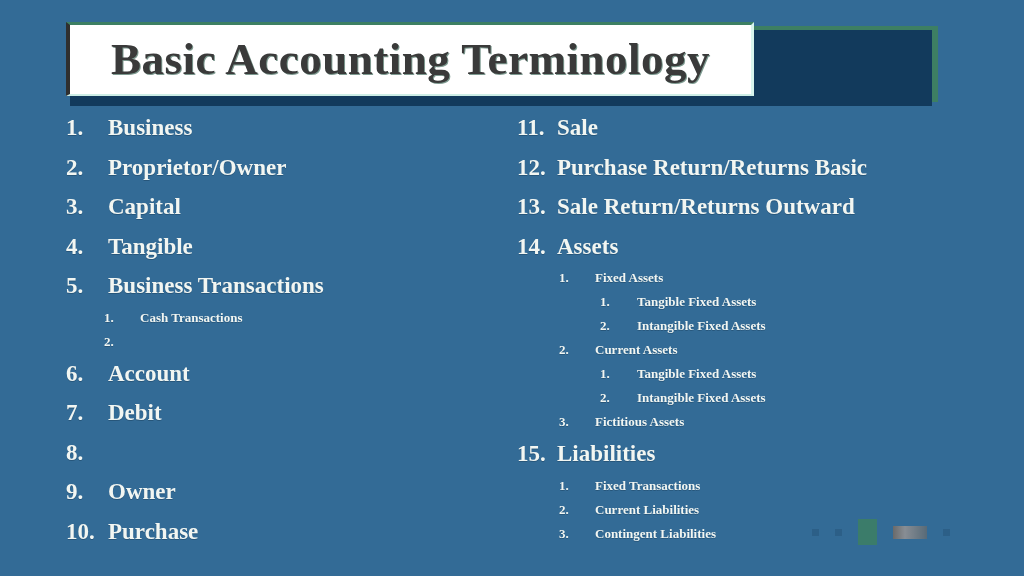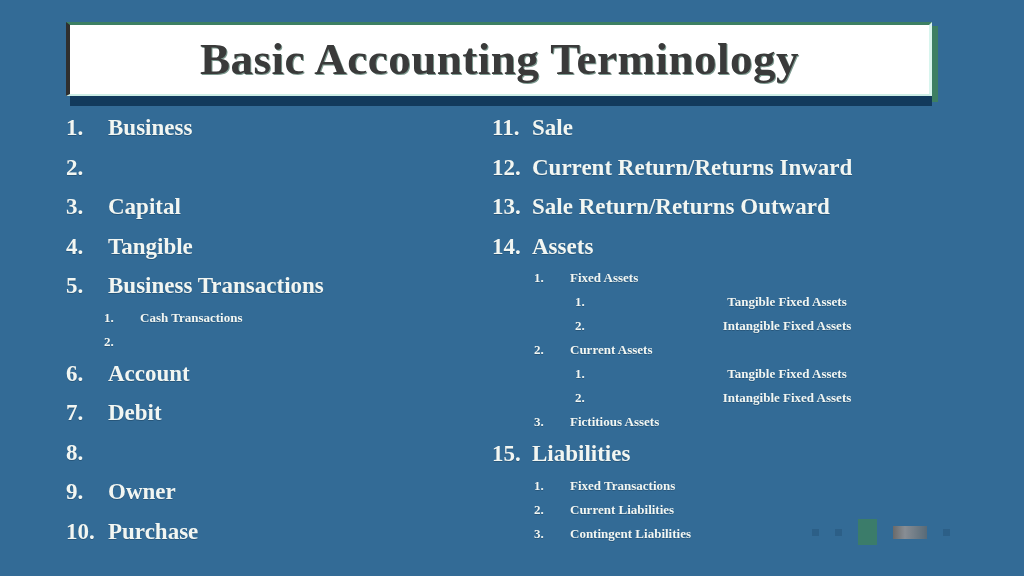--- a/index.html
+++ b/index.html
@@ -36,21 +36,21 @@
     left: 70px;
     top: 30px;
     width: 862px;
     height: 76px;
     background: #123a5c;
   }
   .title-box {
     position: absolute;
     left: 66px;
     top: 22px;
-    width: 866px;
+    width: 688px;
     height: 74px;
     background: #ffffff;
     border-top: 3px solid #3d7f63;
     border-left: 4px solid #2f2f2f;
     border-right: 3px solid #d8f5ee;
     border-bottom: 2px solid #cdeee6;
     box-sizing: border-box;
     display: flex;
     align-items: center;
     justify-content: center;
@@ -65,21 +65,21 @@
     white-space: nowrap;
     text-shadow: 1px 1px 0 #7d9a90;
   }
 
   
   .col {
     position: absolute;
     top: 108px;
   }
   .col-left  { left: 66px;  width: 420px; }
-  .col-right { left: 492px; width: 470px; }
+  .col-right { left: 517px; width: 470px; }
 
   
   .row {
     display: flex;
     align-items: baseline;
     color: #f2f6f2;
     text-shadow: 0 1px 0 rgba(30,70,100,0.55);
   }
 
   
@@ -121,21 +121,21 @@
     font-size: 13px;
     font-weight: bold;
     line-height: 24px;
     height: 24px;
     padding-left: 79px;
   }
   .lvl3 .num {
     width: 37px;
     flex: 0 0 37px;
   }
-  .lvl3 .txt { flex: 1 1 auto; text-align: center; }
+  .lvl3 .txt { flex: 1 1 auto; }
 
   
   .col-right .lvl2 { padding-left: 42px; }
   .col-right .lvl3 { padding-left: 83px; }
 
   
   .watermark {
     position: absolute;
     left: 812px;
     top: 518px;
@@ -178,20 +178,21 @@
   </div>
 
   <div class="col col-left">
 
     <div class="row lvl1">
       <span class="num">1.</span>
       <span class="txt">Business</span>
     </div>
     <div class="row lvl1">
       <span class="num">2.</span>
+      <span class="txt">Proprietor/Owner</span>
     </div>
     <div class="row lvl1">
       <span class="num">3.</span>
       <span class="txt">Capital</span>
     </div>
     <div class="row lvl1">
       <span class="num">4.</span>
       <span class="txt">Tangible</span>
     </div>
     <div class="row lvl1">
@@ -230,21 +231,21 @@
   </div>
 
   <div class="col col-right">
 
     <div class="row lvl1">
       <span class="num">11.</span>
       <span class="txt">Sale</span>
     </div>
     <div class="row lvl1">
       <span class="num">12.</span>
-      <span class="txt">Current Return/Returns Inward</span>
+      <span class="txt">Purchase Return/Returns Basic</span>
     </div>
     <div class="row lvl1">
       <span class="num">13.</span>
       <span class="txt">Sale Return/Returns Outward</span>
     </div>
     <div class="row lvl1">
       <span class="num">14.</span>
       <span class="txt">Assets</span>
     </div>
 

